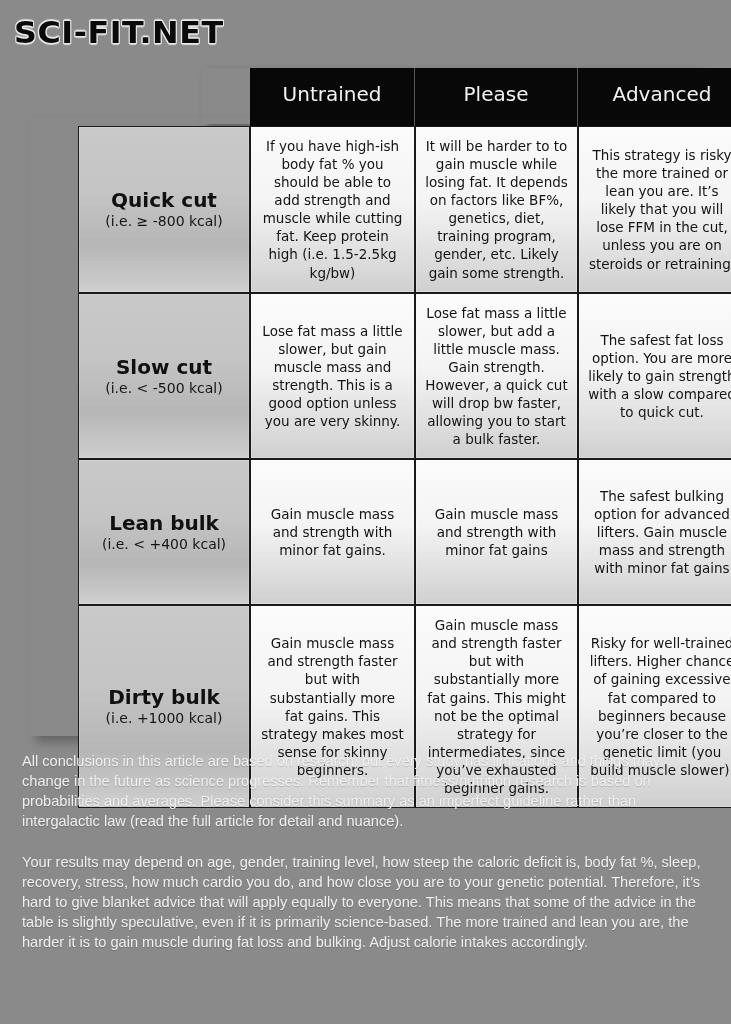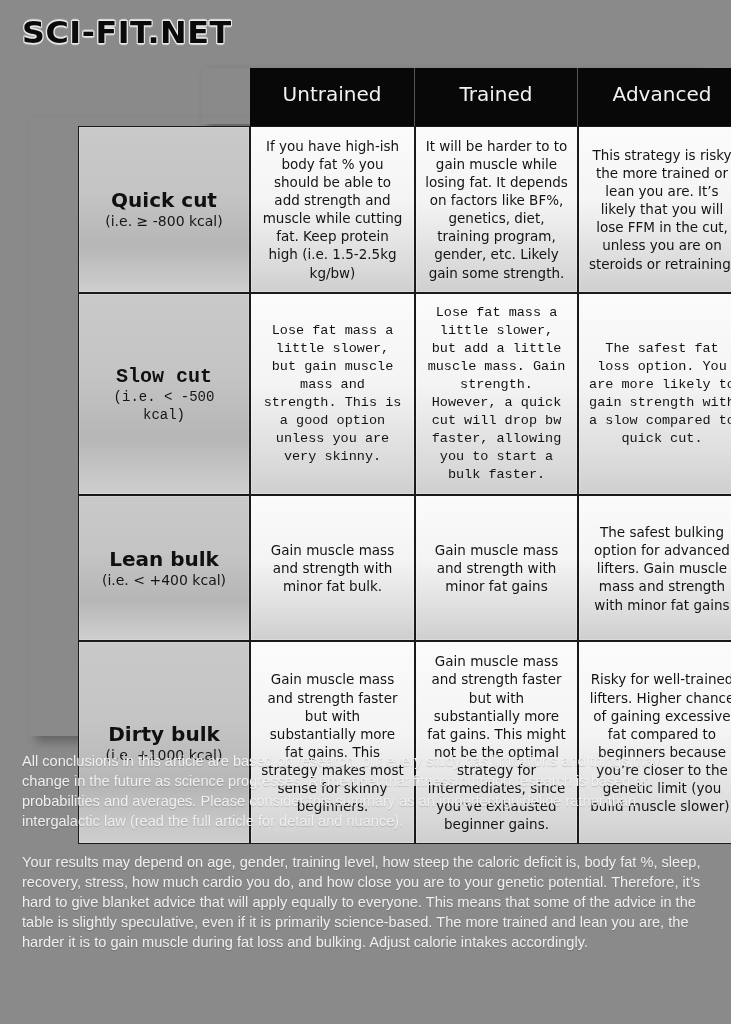--- a/index.html
+++ b/index.html
@@ -17,21 +17,20 @@
   }
 
   
   .logo-wrap {
     position: absolute;
     left: 14px;
     top: 10px;
     height: 44px;
     display: flex;
     align-items: center;
-    margin-left: 8px;
   }
   .logo-text {
     font-family: "DejaVu Sans", "Liberation Sans", sans-serif;
     font-size: 30px;
     font-weight: 700;
     letter-spacing: 0.5px;
     color: #0a0a0a;
     transform: scaleX(1.06);
     transform-origin: left center;
     text-shadow:
@@ -130,21 +129,21 @@
   td.cell {
     background: linear-gradient(180deg,
         #fbfbfb 0%, #f4f4f4 45%, #dcdcdc 82%, #cfcfcf 100%);
     padding: 10px 9px;
     font-size: 13.5px;
     line-height: 1.34;
     box-shadow: inset 0 0 0 1px rgba(255,255,255,0.25);
   }
 
   tr.r1 td { height: 152px; }
-  tr.r2 td { height: 154px; font-family: Liberation Mono, monospace; }
+  tr.r2 td { height: 154px; }
   tr.r3 td { height: 146px; }
   tr.r4 td { height: 154px; }
 
   .table-shadow {
     position: absolute;
     left: 30px;
     top: 118px;
     width: 670px;
     height: 618px;
     box-shadow: 6px 6px 9px rgba(0,0,0,0.28);
@@ -200,21 +199,21 @@
         <col class="c-col3">
     </colgroup>
     <thead>
       <tr>
         <th class="corner"></th>
         <th class="colhead">
           <span>Untrained</span>
           <span class="notch"></span>
         </th>
         <th class="colhead">
-          <span>Trained</span>
+          <span>Please</span>
           <span class="notch"></span>
         </th>
         <th class="colhead">
           <span>Advanced</span>
           <span class="notch"></span>
         </th>
       </tr>
     </thead>
     <tbody>
       <tr class="r1">
@@ -233,21 +232,21 @@
         </td>
         <td class="cell">Lose fat mass a little slower, but gain muscle mass and strength. This is a good option unless you are very skinny.</td>
         <td class="cell">Lose fat mass a little slower, but add a little muscle mass. Gain strength. However, a quick cut will drop bw faster, allowing you to start a bulk faster.</td>
         <td class="cell">The safest fat loss option. You are more likely to gain strength with a slow compared to quick cut.</td>
       </tr>
       <tr class="r3">
         <td class="rowlabel">
           <span class="rl-title">Lean bulk</span>
           <span class="rl-sub">(i.e. &lt; +400 kcal)</span>
         </td>
-        <td class="cell">Gain muscle mass and strength with minor fat bulk.</td>
+        <td class="cell">Gain muscle mass and strength with minor fat gains.</td>
         <td class="cell">Gain muscle mass and strength with minor fat gains</td>
         <td class="cell">The safest bulking option for advanced lifters. Gain muscle mass and strength with minor fat gains</td>
       </tr>
       <tr class="r4">
         <td class="rowlabel">
           <span class="rl-title">Dirty bulk</span>
           <span class="rl-sub">(i.e. +1000 kcal)</span>
         </td>
         <td class="cell">Gain muscle mass and strength faster but with substantially more fat gains. This strategy makes most sense for skinny beginners.</td>
         <td class="cell">Gain muscle mass and strength faster but with substantially more fat gains. This might not be the optimal strategy for intermediates, since you’ve exhausted beginner gains.</td>

